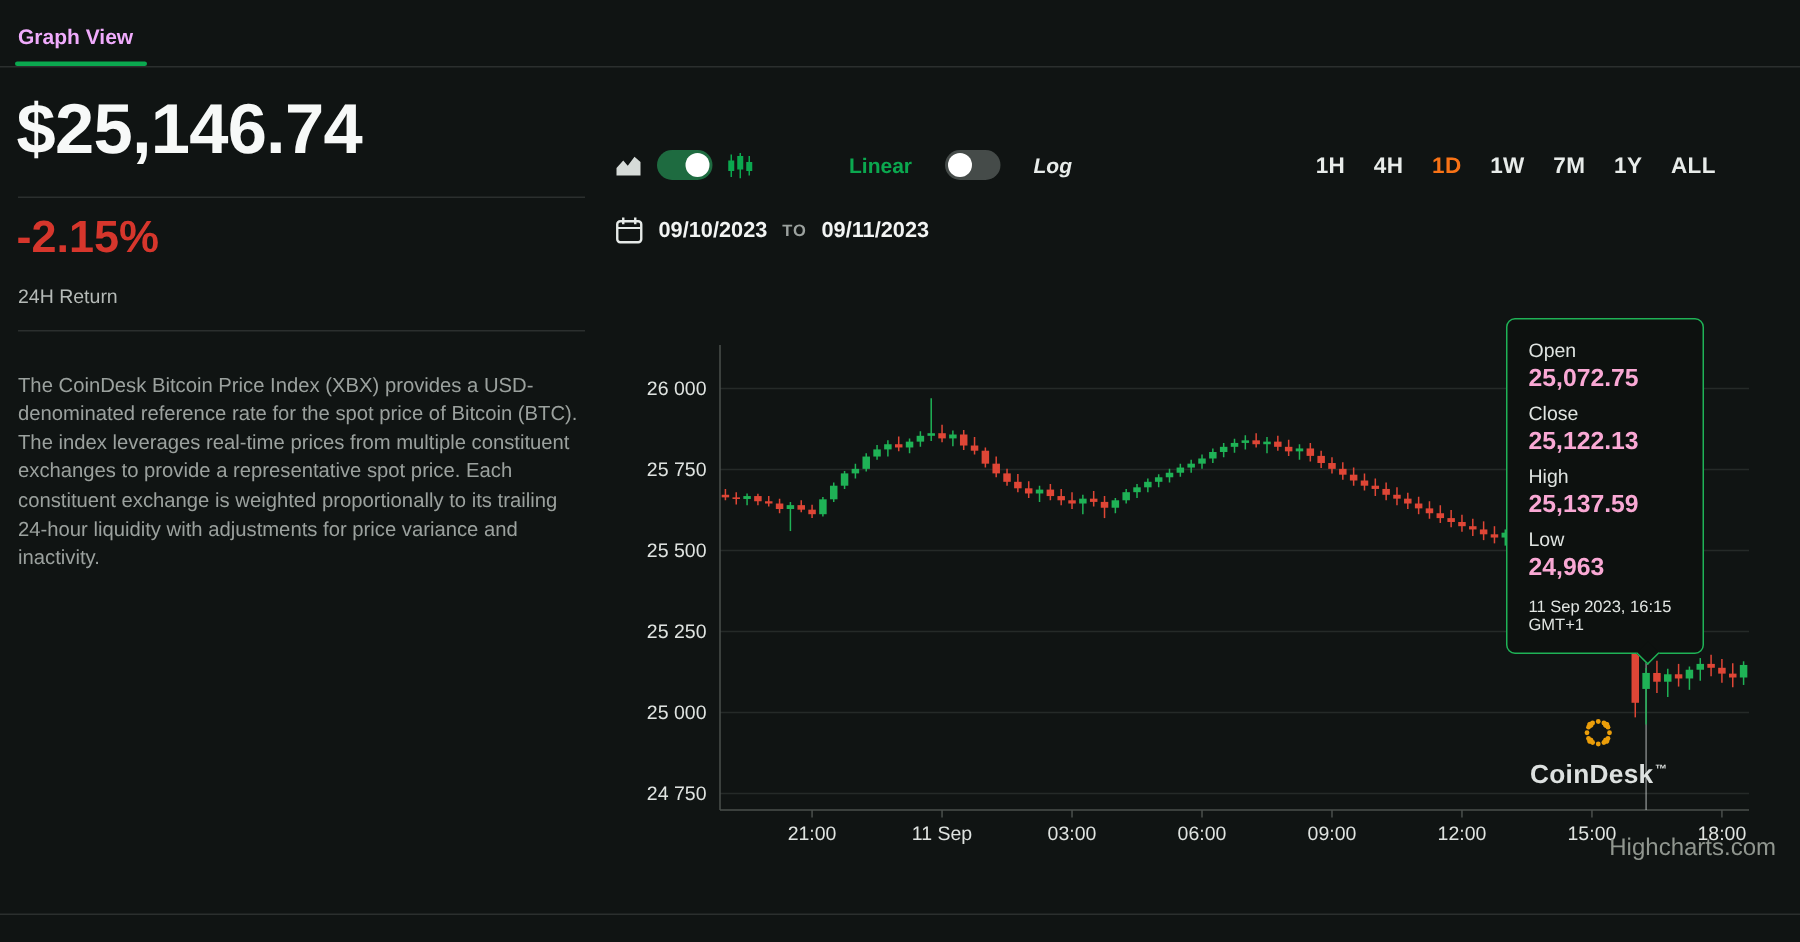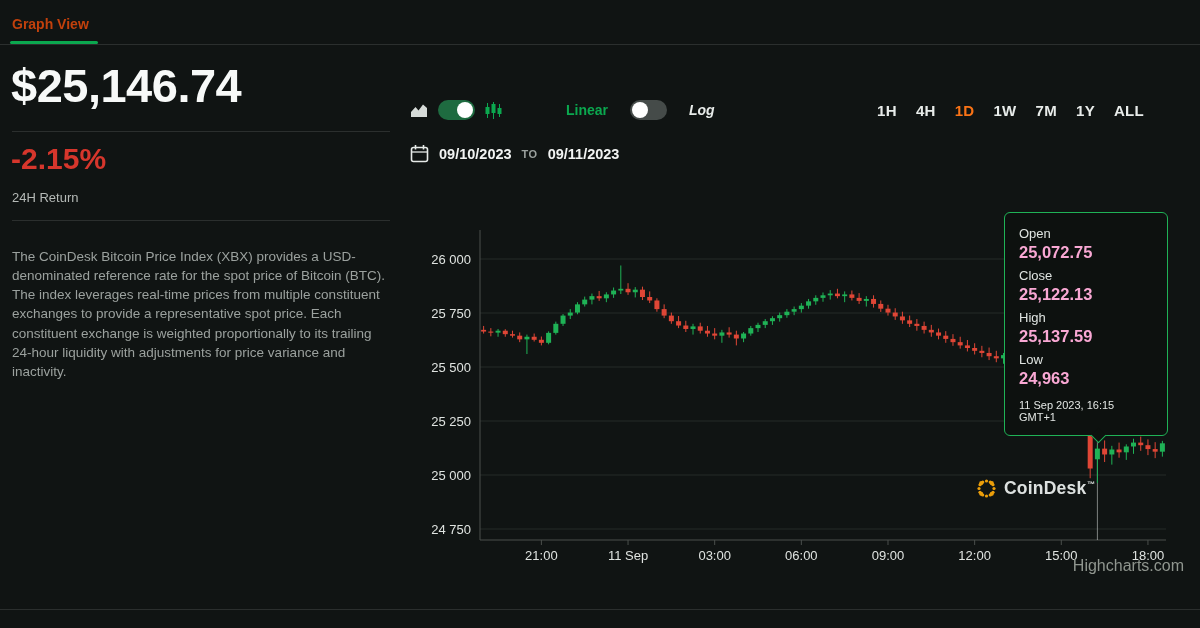--- a/index.html
+++ b/index.html
@@ -1,21 +1,21 @@
 <!DOCTYPE html>
 <html><head>
 <meta charset="utf-8">
 <style>
   html,body{margin:0;padding:0;background:#101413;}
   .page{position:relative;width:1200px;height:628px;background:#101413;overflow:hidden;
         font-family:"Liberation Sans",sans-serif;-webkit-font-smoothing:antialiased;}
   .divider{position:absolute;height:1px;background:#2b2f2e;}
 
   
-  .tab{position:absolute;left:12px;top:16px;font-size:14px;font-weight:700;color:#c2410c;cursor:pointer;}
+  .tab{position:absolute;left:12px;top:16px;font-size:14px;font-weight:700;color:#f0abfc;cursor:pointer;}
   .tab-underline{position:absolute;left:10px;top:41px;width:88px;height:3px;background:#0ba84f;border-radius:2px;}
   .divider-top{left:0;top:44px;width:1200px;}
 
   
   .price{position:absolute;left:11px;top:58px;font-size:47px;font-weight:700;color:#f7f9f8;letter-spacing:-0.5px;}
   .divider-1{left:12px;top:131px;width:378px;}
   .change{position:absolute;left:11px;top:142px;font-size:30px;font-weight:700;color:#d6362c;}
   .change-label{position:absolute;left:12px;top:190px;font-size:13px;color:#b5bab7;}
   .divider-2{left:12px;top:220px;width:378px;}
   .description{position:absolute;left:12px;top:247px;width:376px;font-size:13.5px;line-height:1.42;color:#9ba19e;}
@@ -39,30 +39,30 @@
 
   .date-row{position:absolute;left:410px;top:144px;display:flex;align-items:center;gap:10px;}
   .date-text{font-size:14.5px;font-weight:700;color:#f2f4f3;cursor:pointer;}
   .date-to{font-size:11px;font-weight:700;color:#9ba19e;letter-spacing:.5px;}
 
   
   .chart-svg{position:absolute;left:410px;top:225px;}
   svg text{font-family:"Liberation Sans",sans-serif;}
 
   
-  .tooltip{position:absolute;left:1004px;top:212px;width:164px;box-sizing:border-box;
+  .tooltip{position:absolute;left:1004px;top:212px;width:132px;box-sizing:border-box;
            background:#0d110f;border:1px solid #1fb256;border-radius:6px;padding:13px 14px 12px 14px;z-index:5;}
   .tooltip::after{content:"";position:absolute;left:88px;bottom:-6px;width:10px;height:10px;background:#0d110f;
                   border-right:1px solid #1fb256;border-bottom:1px solid #1fb256;transform:rotate(45deg);}
   .tt-label{font-size:13px;color:#dfe4e1;margin:0 0 2px 0;}
   .tt-value{font-size:16.5px;font-weight:700;color:#f9a8d4;margin:0 0 6px 0;}
   .tt-time{font-size:11px;color:#e2e6e3;margin-top:11px;}
 
   
-  .watermark{position:absolute;left:976px;top:478px;display:flex;gap:7px;opacity:.95;z-index:4;}
+  .watermark{position:absolute;left:1020px;top:478px;display:flex;align-items:center;gap:7px;opacity:.95;z-index:4;flex-direction:column;}
   .watermark-text{font-size:17.5px;font-weight:700;color:#e9edeb;letter-spacing:.2px;}
   .watermark-tm{font-size:8px;color:#e9edeb;vertical-align:super;margin-left:1px;}
 
   .credits{position:absolute;right:16px;top:557px;font-size:16px;color:#90968f;}
   .divider-bottom{left:0;top:609px;width:1200px;}
 </style>
 </head>
 <body>
 
 <div class="page">

